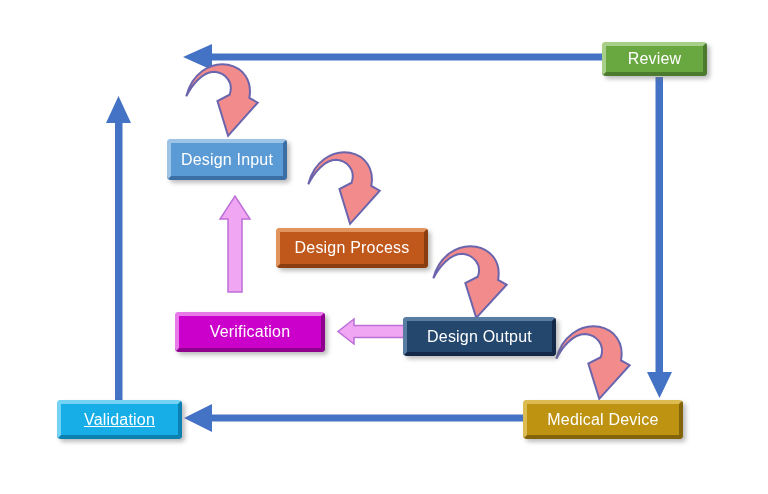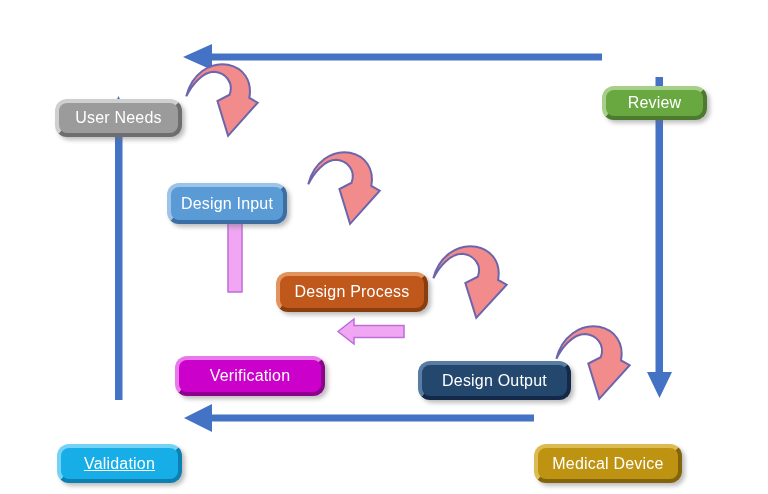--- a/index.html
+++ b/index.html
@@ -21,33 +21,32 @@
     position: absolute;
     z-index: 2;
     box-sizing: border-box;
     display: flex;
     align-items: center;
     justify-content: center;
     color: #ffffff;
     font-size: 16px;
     letter-spacing: 0.2px;
     border: 4px solid #888;
-    border-radius: 12px;
+    border-radius: 4px;
     box-shadow: 3px 3px 4px rgba(110,110,110,0.45);
     white-space: nowrap;
-    margin-top: 44px;
   }
   
   #n-user-needs      { left: 55px;  top: 55px;  width: 127px; height: 38px; }
   #n-review          { left: 602px; top: 42px;  width: 105px; height: 34px; }
   #n-design-input    { left: 167px; top: 139px; width: 120px; height: 41px; }
   #n-design-process  { left: 276px; top: 228px; width: 152px; height: 40px; }
   #n-verification    { left: 175px; top: 312px; width: 150px; height: 40px; }
-  #n-design-output   { left: 418px; top: 317px; width: 153px; height: 39px; text-align: center; }
-  #n-medical-device  { left: 534px; top: 400px; width: 148px; height: 39px; }
+  #n-design-output   { left: 403px; top: 317px; width: 153px; height: 39px; text-align: center; }
+  #n-medical-device  { left: 523px; top: 400px; width: 160px; height: 39px; }
   #n-validation      { left: 57px;  top: 400px; width: 125px; height: 39px; text-decoration: underline; }
 
   .blue-arrow   { fill: var(--arrow-blue, #4472C4); stroke: none; }
   .violet-arrow { fill: var(--violet-fill, #F0A6F2); stroke: var(--violet-stroke, #BC6FD6); stroke-width: 1.5; }
   .swoosh-use   { fill: var(--curved-fill, #F28B8B); stroke: var(--curved-stroke, #6A65AD); }
 </style>
 </head>
 <body>
 
 <div class="stage" style="background: rgb(255, 255, 255);">
@@ -64,21 +63,20 @@
 
     <polygon class="violet-arrow" points="228,292 228,219 220,219 235,196 250,219 242,219 242,292"></polygon>
     <polygon class="violet-arrow" points="404,325.5 354,325.5 354,319 338,331.5 354,344 354,337.5 404,337.5"></polygon>
 
     <use href="#swoosh" class="swoosh-use" transform="translate(184,60) scale(0.76,0.79)"></use>
     <use href="#swoosh" class="swoosh-use" transform="translate(306,148) scale(0.76,0.79)"></use>
     <use href="#swoosh" class="swoosh-use" transform="translate(431,242) scale(0.78,0.79)"></use>
     <use href="#swoosh" class="swoosh-use" transform="translate(554,322) scale(0.78,0.80)"></use>
   </svg>
 
-  <div class="node" id="n-user-needs" style="background: rgb(155, 155, 155); border-color: rgb(207, 207, 207) rgb(110, 110, 110) rgb(110, 110, 110) rgb(207, 207, 207);">User Needs</div>
   <div class="node" id="n-review" style="background: rgb(105, 168, 64); border-color: rgb(168, 207, 137) rgb(76, 122, 46) rgb(76, 122, 46) rgb(168, 207, 137);">Review</div>
   <div class="node" id="n-design-input" style="background: rgb(91, 155, 213); border-color: rgb(157, 195, 230) rgb(58, 110, 165) rgb(58, 110, 165) rgb(157, 195, 230);">Design Input</div>
   <div class="node" id="n-design-process" style="background: rgb(192, 87, 27); border-color: rgb(226, 148, 95) rgb(138, 61, 15) rgb(138, 61, 15) rgb(226, 148, 95);">Design Process</div>
   <div class="node" id="n-verification" style="background: rgb(203, 0, 203); border-color: rgb(232, 121, 232) rgb(143, 0, 143) rgb(143, 0, 143) rgb(232, 121, 232);">Verification</div>
   <div class="node" id="n-design-output" style="background: rgb(36, 71, 110); border-color: rgb(88, 124, 162) rgb(20, 41, 74) rgb(20, 41, 74) rgb(88, 124, 162);">Design Output</div>
   <div class="node" id="n-medical-device" style="background: rgb(190, 147, 17); border-color: rgb(220, 188, 82) rgb(131, 100, 10) rgb(131, 100, 10) rgb(220, 188, 82);">Medical Device</div>
   <div class="node" id="n-validation" style="background: rgb(23, 174, 232); border-color: rgb(116, 211, 245) rgb(12, 128, 176) rgb(12, 128, 176) rgb(116, 211, 245);">Validation</div>
 
 </div>
 

